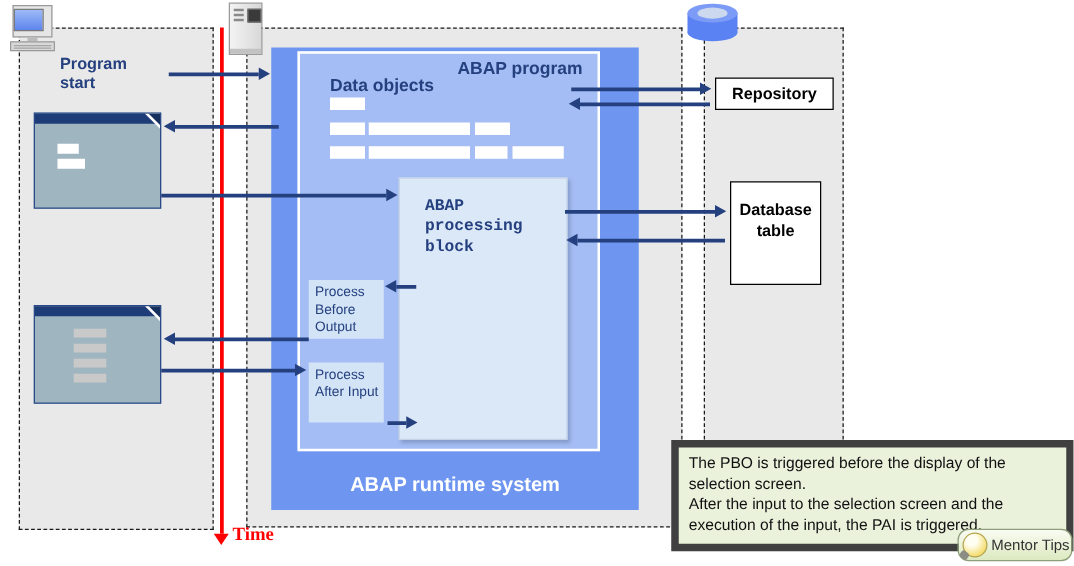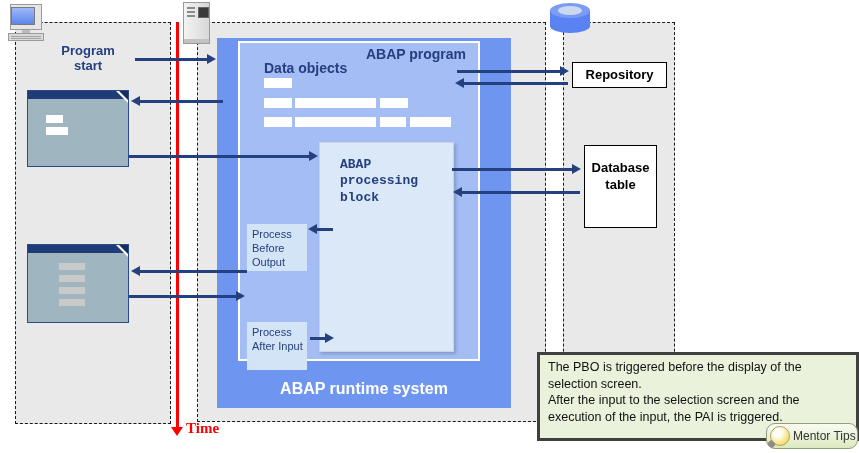--- a/index.html
+++ b/index.html
@@ -40,39 +40,39 @@
   #data-objects-label{position:absolute;left:24px;top:17px;color:var(--navy);font-weight:bold;font-size:14px;}
   .dobj{position:absolute;background:#fff;height:10px;}
 
   #processing-block{position:absolute;left:319px;top:142px;width:133px;height:208px;background:var(--block-blue);
     border:1px solid #c6d4e8;box-shadow:2px 2px 3px rgba(90,110,150,.45);z-index:6;}
   #processing-block-label{position:absolute;left:20px;top:14px;width:100px;color:var(--navy);font-weight:bold;font-size:13px;line-height:1.25;font-family:Liberation Mono, monospace;}
 
   .event-box{position:absolute;left:247px;width:60px;background:var(--event-blue);z-index:6;
     color:var(--navy);font-weight:normal;font-size:11px;line-height:1.28;padding:3px 0 0 5px;box-sizing:border-box;}
   #pbo-box{top:224px;height:47px;}
-  #pai-box{top:290px;height:48px;margin-top:32px;}
+  #pai-box{top:290px;height:48px;}
 
   
   .io-box{position:absolute;background:#fff;border:1px solid #000;color:#000;font-weight:bold;font-size:13px;
     text-align:center;box-sizing:border-box;z-index:5;}
   #repository-box{left:572px;top:62px;width:95px;height:26px;line-height:24px;}
   #database-box{left:584px;top:145px;width:73px;height:83px;padding-top:14px;line-height:1.3;}
 
   
   .win{position:absolute;left:27px;width:102px;background:var(--win-body);border:1px solid #2a4a8a;box-sizing:border-box;z-index:4;}
   .win-bar{position:absolute;left:0;top:0;width:100%;height:8px;background:var(--win-bar);}
   .fold-white{position:absolute;top:0;right:0;width:0;height:0;border-style:solid;
     border-width:0 12px 12px 0;border-color:transparent #fff transparent transparent;}
   .fold-flap{position:absolute;top:0;right:0;width:0;height:0;
     border-top:9px solid #16305e;border-left:9px solid transparent;}
   .wbar{position:absolute;}
 
   
-  #program-start{position:absolute;left:48px;top:44px;width:80px;text-align:center;color:var(--navy);
+  #program-start{position:absolute;left:48px;top:44px;width:80px;text-align:left;color:var(--navy);
     font-weight:bold;font-size:13px;line-height:1.15;z-index:2;}
   #copyright{position:absolute;left:20px;top:69px;color:#9a9a9a;font-size:11px;z-index:3;white-space:nowrap;}
 
   
   #client-icon{position:absolute;left:8px;top:4px;width:40px;height:40px;z-index:2;}
   .mon-frame{position:absolute;left:2px;top:0;width:32px;height:26px;background:#e6e6e6;border:1px solid #9a9a9a;box-sizing:border-box;}
   .mon-screen{position:absolute;left:3px;top:3px;width:22px;height:16px;background:linear-gradient(#9db9f7,#5d86ee);border:1px solid #7a7a7a;}
   .mon-stand{position:absolute;left:14px;top:26px;width:8px;height:3px;background:#bbb;}
   .kbd{position:absolute;left:0;top:29px;width:36px;height:8px;background:#d9d9d9;border:1px solid #9a9a9a;box-sizing:border-box;}
   .kbd-line{position:absolute;left:2px;width:30px;height:1px;background:#a5a5a5;}
@@ -84,21 +84,21 @@
   .srv-base{position:absolute;left:0;bottom:0;width:100%;height:4px;background:#c2c2c2;}
 
   #db-icon{position:absolute;left:550px;top:3px;width:40px;height:30px;z-index:2;}
   .cyl-body{position:absolute;left:0;top:7px;width:40px;height:16px;background:#5b82f2;}
   .cyl-bottom{position:absolute;left:0;top:16px;width:40px;height:14px;background:#5b82f2;border-radius:50%;}
   .cyl-top{position:absolute;left:0;top:0;width:40px;height:15px;background:#7b9bf7;border-radius:50%;}
   .cyl-hole{position:absolute;left:8px;top:3px;width:24px;height:9px;background:#ccd8ee;border-radius:50%;}
 
   
   #mentor-tooltip{position:absolute;left:537px;top:352px;width:322px;height:89px;background:#ebf2dc;
-    border:3px solid #404040;box-sizing:border-box;z-index:10;}
+    border:6px solid #404040;box-sizing:border-box;z-index:10;}
   #mentor-text{padding:4px 8px;font-size:12.5px;color:#111;line-height:1.32;}
   #mentor-badge{position:absolute;left:766px;top:423px;width:92px;height:26px;z-index:11;
     background:linear-gradient(#f9fcf2,#dce9c0);border:1px solid #8e9e78;border-radius:9px;box-sizing:border-box;}
   #mentor-badge-label{position:absolute;left:26px;top:5px;font-size:12px;color:#333;white-space:nowrap;}
   .bulb{position:absolute;left:3px;top:2px;width:18px;height:18px;border-radius:50%;
     background:radial-gradient(circle at 35% 30%,#fffef2 25%,#f5e07a 70%,#e4c64f);border:1px solid #b5a44e;}
   .bulb-base{position:absolute;left:1px;top:17px;width:7px;height:6px;background:#8d8d86;border-radius:2px;transform:rotate(40deg);}
 </style>
 </head>
 <body>

